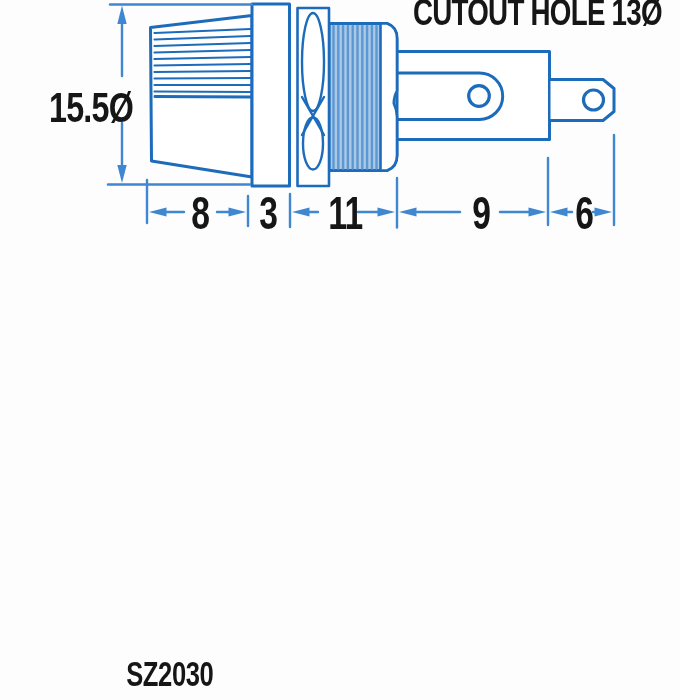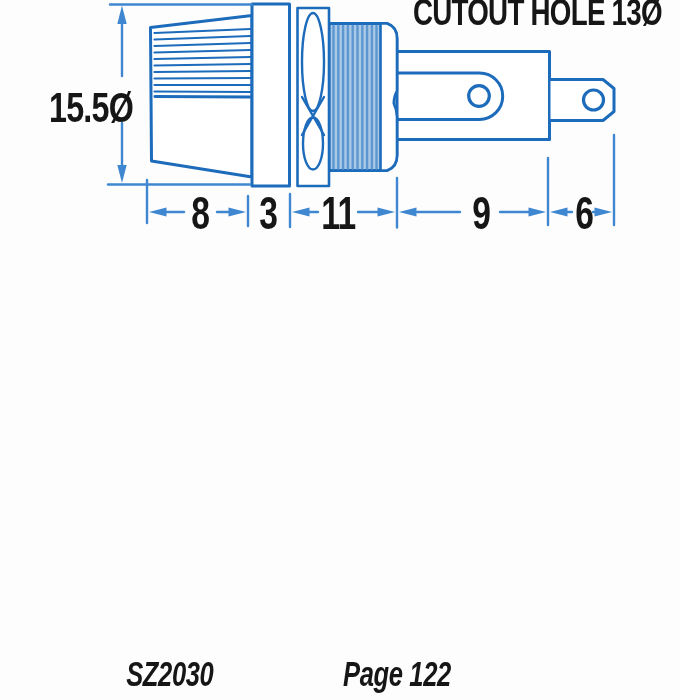--- a/index.html
+++ b/index.html
@@ -28,21 +28,21 @@
   
   .label{
     position:absolute;color:var(--ink);font-weight:700;white-space:nowrap;
     font-family:"Liberation Sans","DejaVu Sans",sans-serif;
   }
   .cond{display:inline-block;transform:scaleX(0.73);transform-origin:center center;}
   .condL{display:inline-block;transform:scaleX(0.75);transform-origin:left center;}
   .cutout{left:413px;top:-7px;font-size:37px;line-height:40px;letter-spacing:-1px;}
   .dia{left:49px;top:84px;font-size:43px;line-height:46px;letter-spacing:-1px;}
   .dim-label{top:190px;width:90px;text-align:center;font-size:46px;line-height:46px;letter-spacing:-1px;}
-  .footer-label{top:654px;text-align:center;font-size:35px;line-height:40px;letter-spacing:-0.5px;font-style:italic;}
+  .footer-label{top:654px;text-align:center;font-size:35px;line-height:40px;letter-spacing:-0.5px;}
 </style>
 </head>
 <body>
 
 <div class="canvas">
 
   <svg width="700" height="700" viewBox="0 0 700 700">
 
     <g stroke-linecap="round" stroke-linejoin="round">
 
@@ -139,20 +139,19 @@
       </g>
     </g>
   </svg>
 
   <div class="label cutout"><span class="condL">CUTOUT HOLE 13Ø</span></div>
 
   <div class="label dia"><span class="condL">15.5Ø</span></div>
 
   <div class="label dim-label" style="left:155px;"><span class="cond">8</span></div>
   <div class="label dim-label" style="left:223.5px;"><span class="cond">3</span></div>
-  <div class="label dim-label" style="left:293px;"><span class="cond">11</span></div>
+  <div class="label dim-label" style="left:293px;padding-left:7px;"><span class="cond">11</span></div>
   <div class="label dim-label" style="left:436px;"><span class="cond">9</span></div>
   <div class="label dim-label" style="left:539.5px;"><span class="cond">6</span></div>
 
   <div class="label footer-label" style="left:110px;width:120px;"><span class="cond">SZ2030</span></div>
-  <div class="label footer-label" style="left:323px;width:140px;"><span class="cond">Page 122</span></div>
 
 </div>
 
 </body></html>

